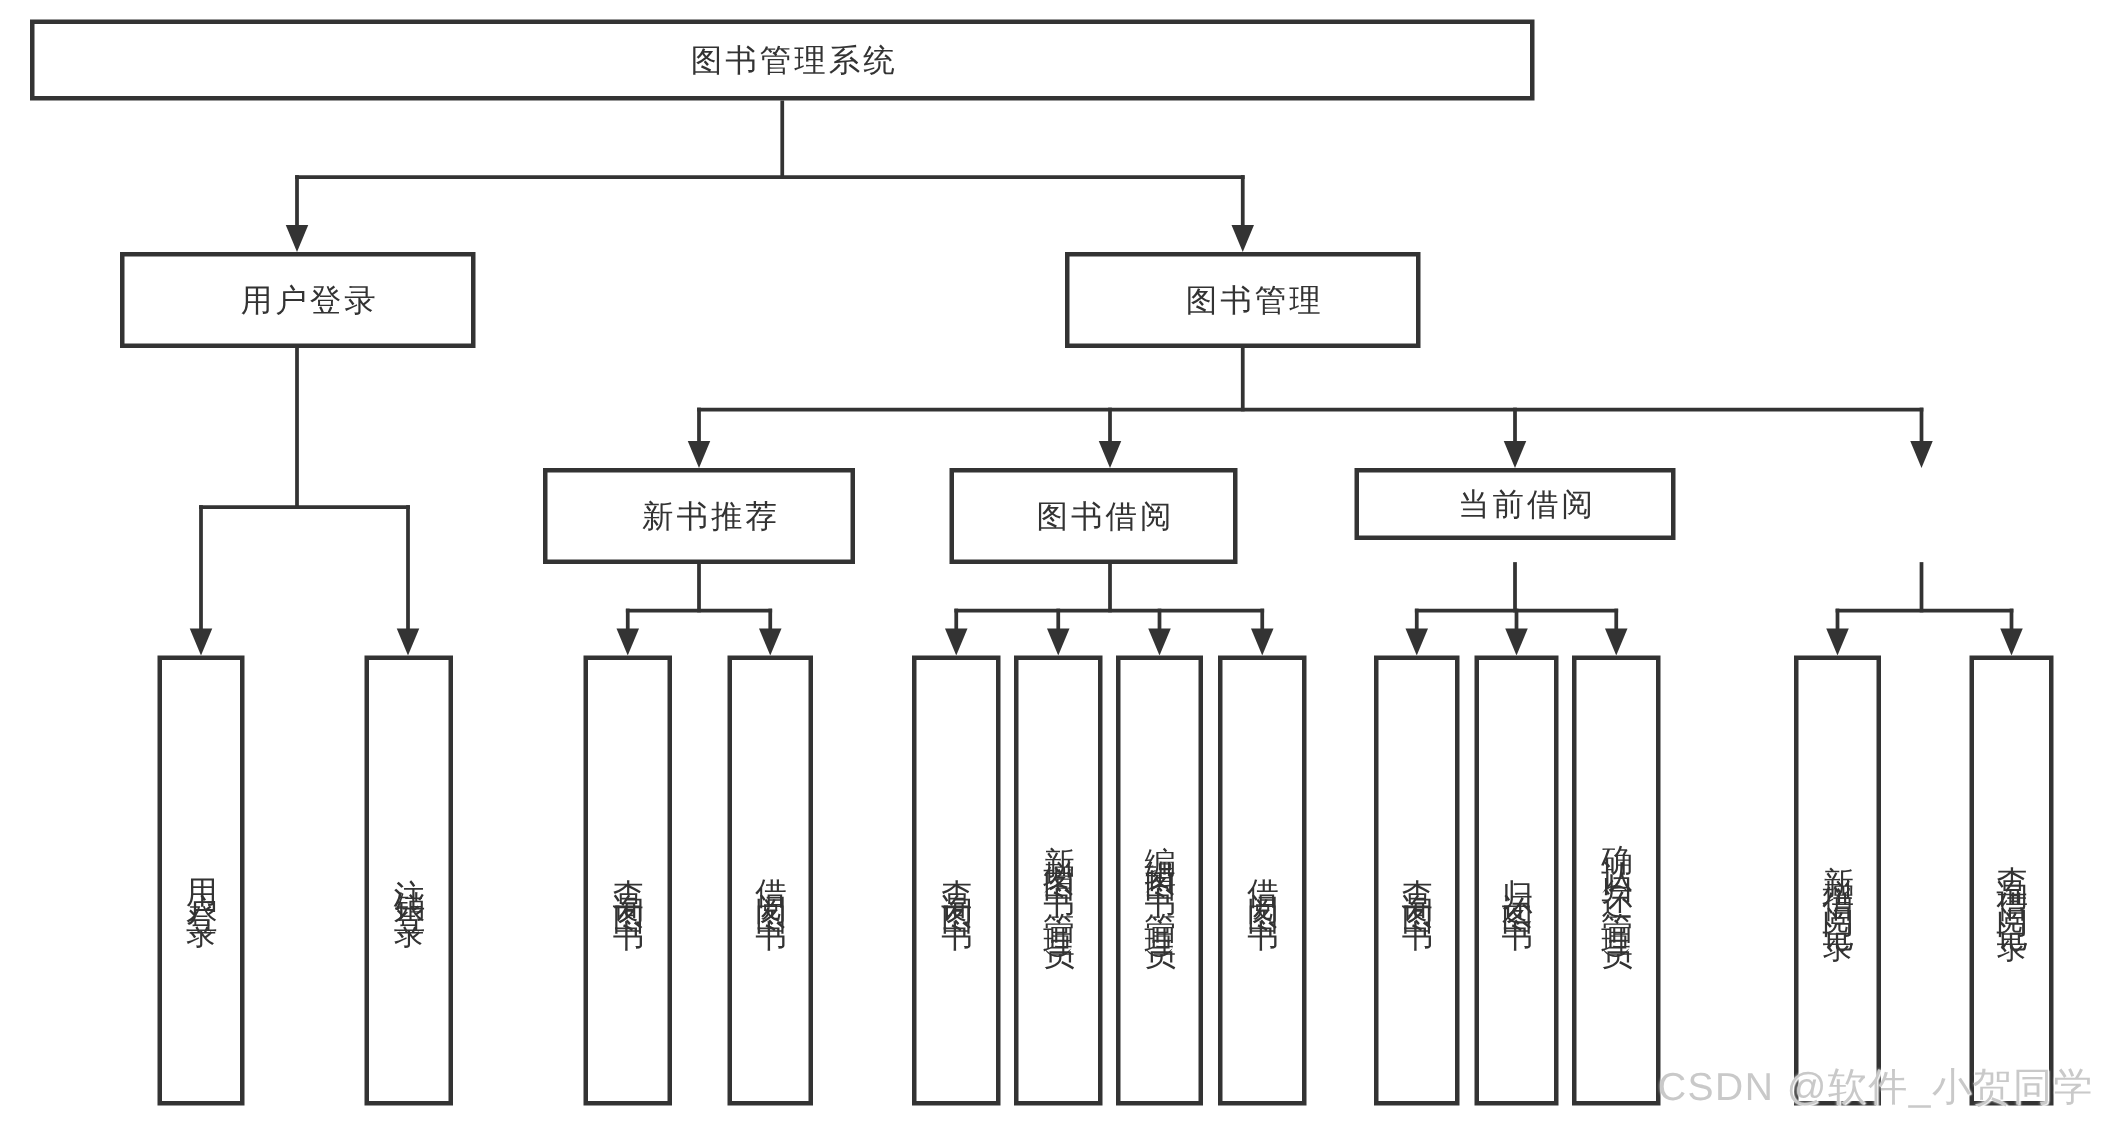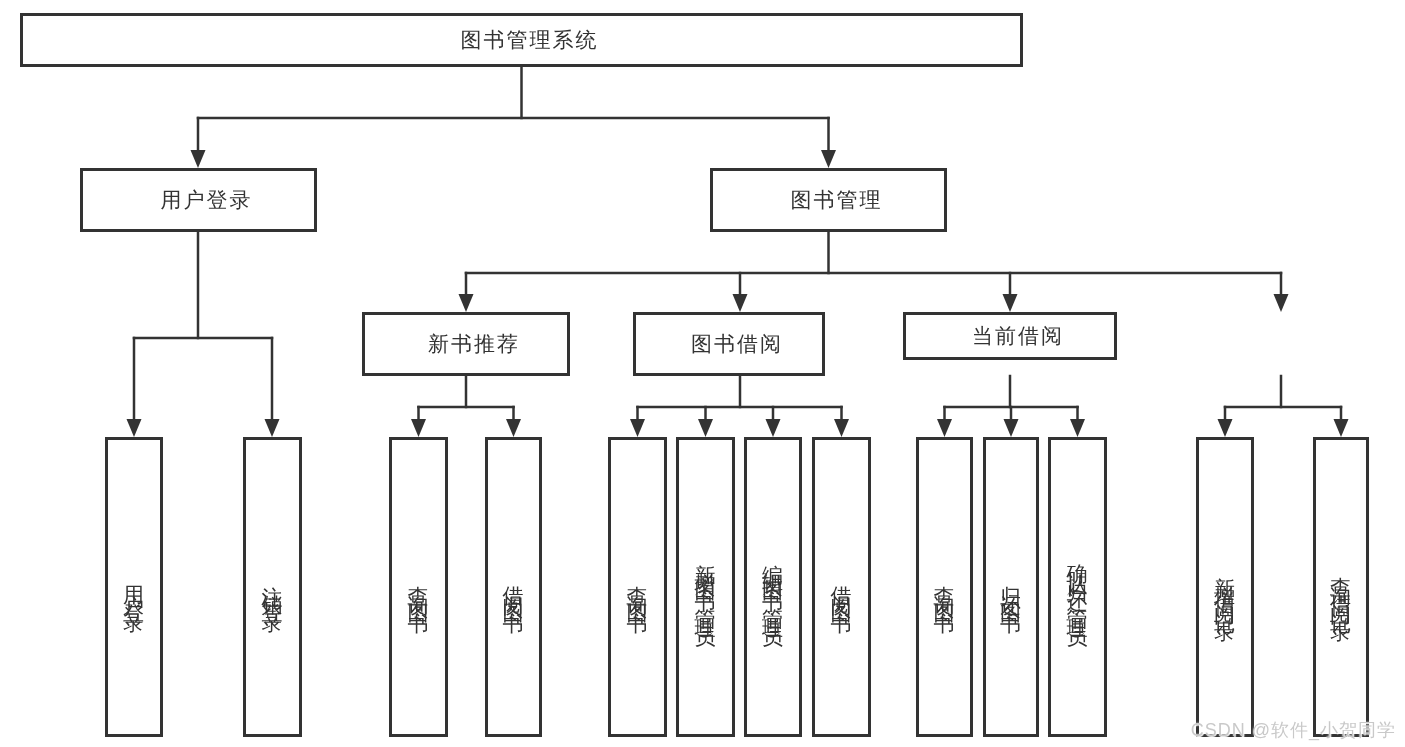--- a/index.html
+++ b/index.html
@@ -33,21 +33,21 @@
     text-orientation: mixed;
     font-size: 21px;
     letter-spacing: 9px;
     line-height: 1;
     color: #333333;
   }
   .watermark {
     position: absolute;
     right: 9px;
     bottom: 5px;
-    font-size: 18px;
+    font-size: 26px;
     letter-spacing: 1px;
     color: #c9c9c9;
     text-shadow: 0 0 2px #ffffff, 1px 1px 1px #ffffff;
     white-space: nowrap;
     z-index: 5;
   }
 </style>
 </head>
 <body>
 

